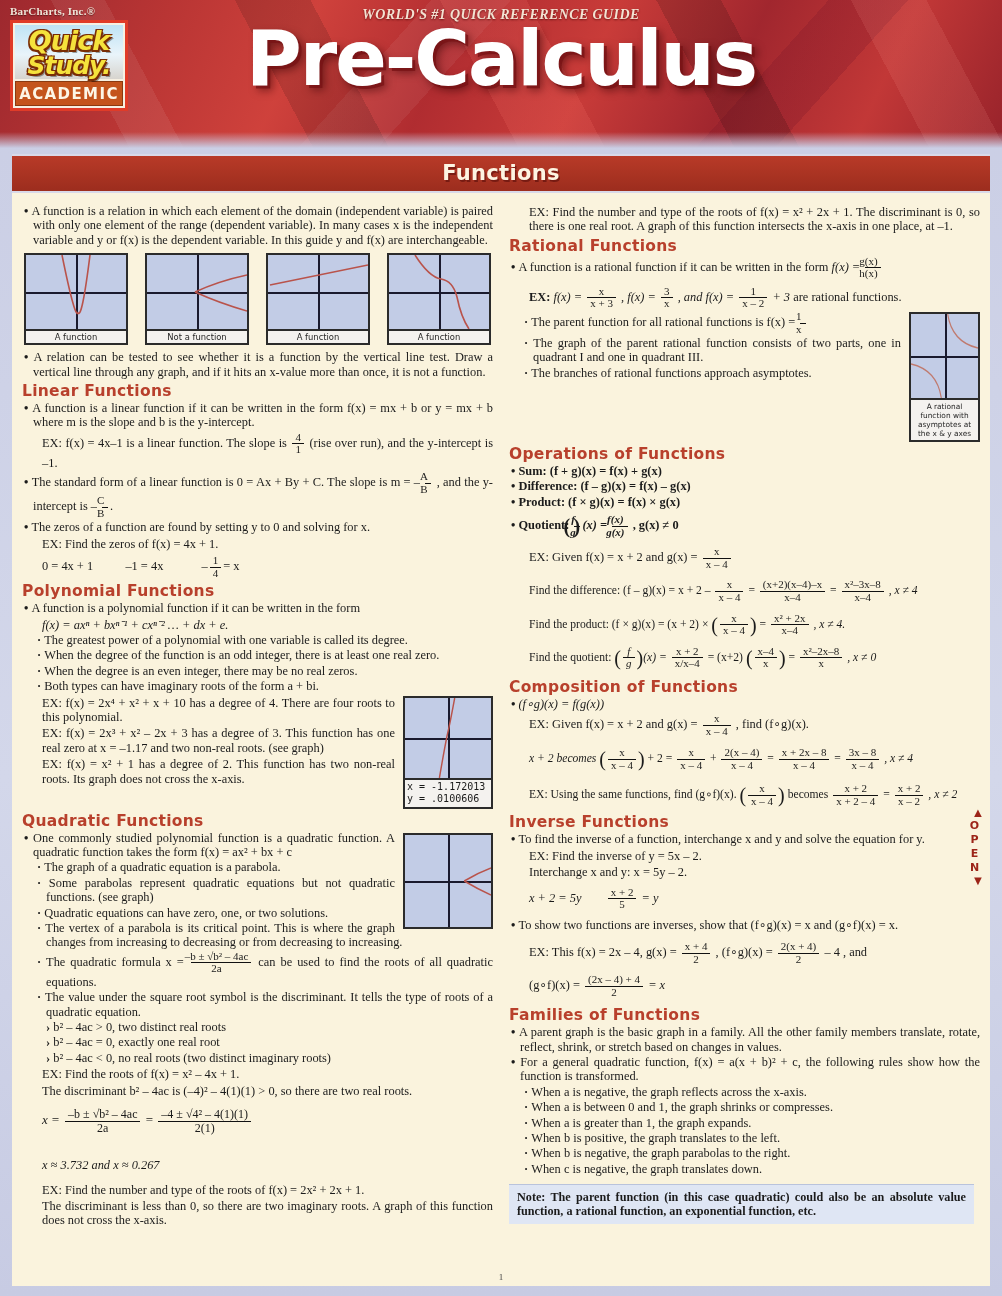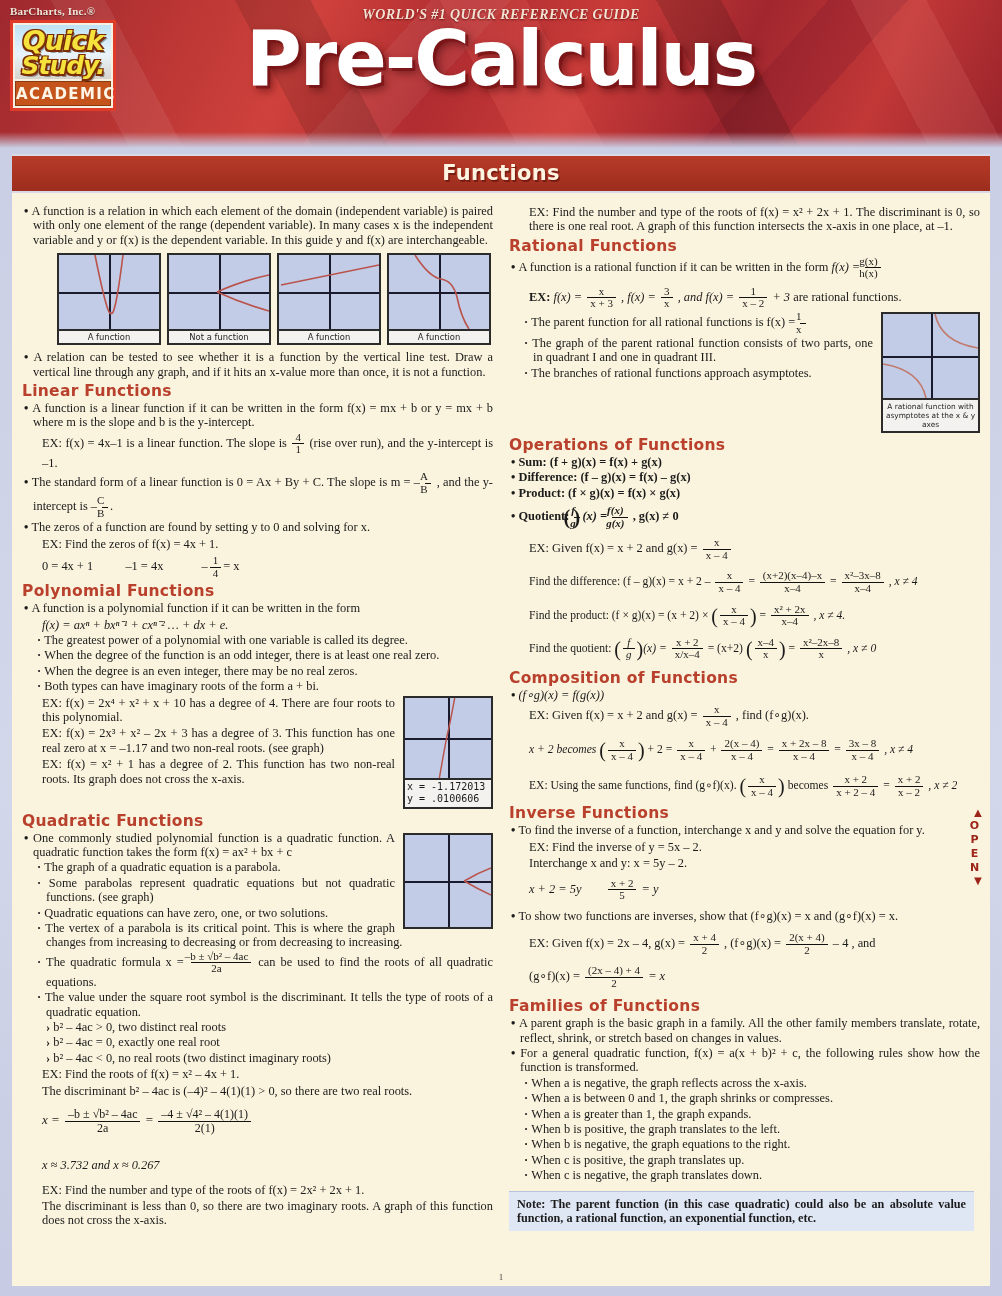--- a/index.html
+++ b/index.html
@@ -30,21 +30,21 @@
       linear-gradient(62deg, transparent 0 12%, rgba(255,255,255,.07) 12% 17%, transparent 17% 29%, rgba(0,0,0,.12) 29% 36%, transparent 36% 48%, rgba(255,120,110,.16) 48% 56%, transparent 56% 68%, rgba(0,0,0,.14) 68% 74%, transparent 74% 86%, rgba(255,160,150,.12) 86% 93%, transparent 93%),
       linear-gradient(-48deg, transparent 0 20%, rgba(120,20,40,.25) 20% 27%, transparent 27% 55%, rgba(255,255,255,.06) 55% 62%, transparent 62%);
     pointer-events:none;
   }
   .header:after{
     content:""; position:absolute; left:0; right:0; bottom:0; height:16px;
     background: linear-gradient(180deg, rgba(201,205,228,0) 0%, rgba(201,205,228,.55) 55%, #c9cde4 100%);
   }
   .logo-block {
     position: absolute; left: 10px; top: 6px;
-    width: 106px; z-index: 5;
+    width: 118px; z-index: 5;
   }
   .barcharts {
     font-family: "Liberation Serif", serif;
     font-size: 11px; font-weight: bold; color: #f0e5d8;
     letter-spacing: .2px; line-height: 1;
     margin-bottom: 3px; text-shadow: 0 1px 1px rgba(0,0,0,.45);
   }
   .qs-box {
     border: 3px solid #e03b28;
     background: #f6f0e2;
@@ -161,21 +161,21 @@
     display: inline-block; vertical-align: middle;
     text-align: center; font-size: 11px; line-height: 1.05;
     margin: 0 2px;
   }
   .frac .n { display: block; padding: 0 3px; border-bottom: 1.2px solid #111; }
   .frac .d { display: block; padding: 0 3px; }
   .pfrac { display:inline-block; vertical-align: middle; font-size: 20px; line-height:1;}
 
   
   .graphs-row {
-    display: flex; justify-content: flex-end;
+    display: flex; justify-content: space-between;
     gap: 6px; margin: 6px 2px 5px;
   }
   .gbox {
     border: 2px solid #2b2b2b;
     background: #c2cce6;
     width: 104px;
   }
   .gplot { position: relative; height: 74px; overflow: hidden; }
   .gcap {
     border-top: 2px solid #2b2b2b;
@@ -454,21 +454,21 @@
         <span class="mi">f(x) =</span>
         <span class="frac"><span class="n">x</span><span class="d">x + 3</span></span>
         <span class="mi">, f(x) =</span>
         <span class="frac"><span class="n">3</span><span class="d">x</span></span>
         <span class="mi">, and f(x) =</span>
         <span class="frac"><span class="n">1</span><span class="d">x – 2</span></span>
         <span class="mi">+ 3</span>
         <span>are rational functions.</span>
       </p>
 
-      <div class="gbox sm float-r" style="width:99px">
+      <div class="gbox sm float-r" style="width:71px">
         <div class="gplot" style="height:84px">
           <div class="axisH"></div>
           <div class="axisV"></div>
           <div class="curve">
             <svg viewBox="0 0 95 84" preserveAspectRatio="none">
               <path d="M52 0 Q58 28 95 34" fill="none" stroke="#c07a6e" stroke-width="1.6"></path>
               <path d="M0 50 Q37 56 43 84" fill="none" stroke="#c07a6e" stroke-width="1.6"></path>
             </svg>
           </div>
         </div>
@@ -562,41 +562,40 @@
       <p class="ex">EX: Find the inverse of y = 5x – 2.</p>
       <p class="ex">Interchange x and y: x = 5y – 2.</p>
       <p class="ex" style="margin-top:7px">
         <span class="mi">x + 2 = 5y</span>
         <span style="display:inline-block;width:18px"></span>
         <span class="frac"><span class="n">x + 2</span><span class="d">5</span></span>
         <span class="mi">= y</span>
       </p>
       <p class="bullet" style="margin-top:7px">To show two functions are inverses, show that (f∘g)(x) = x and (g∘f)(x) = x.</p>
       <p class="ex" style="margin-top:9px">
-        <span>EX: Given f(x) = 2x – 4, g(x) =</span>
+        <span>EX: This f(x) = 2x – 4, g(x) =</span>
         <span class="frac"><span class="n">x + 4</span><span class="d">2</span></span>
         <span>, (f∘g)(x) =</span>
         <span class="frac"><span class="n">2(x + 4)</span><span class="d">2</span></span>
         <span>– 4 , and</span>
       </p>
       <p class="ex" style="margin-top:9px">
         <span>(g∘f)(x) =</span>
         <span class="frac"><span class="n">(2x – 4) + 4</span><span class="d">2</span></span>
         <span class="mi">= x</span>
       </p>
 
       <h3 class="sec" style="margin-top:8px">Families of Functions</h3>
       <p class="bullet">A parent graph is the basic graph in a family. All the other family members translate, rotate, reflect, shrink, or stretch based on changes in values.</p>
       <p class="bullet">For a general quadratic function, f(x) = a(x + b)² + c, the following rules show how the function is transformed.</p>
       <p class="sub">When a is negative, the graph reflects across the x-axis.</p>
       <p class="sub">When a is between 0 and 1, the graph shrinks or compresses.</p>
       <p class="sub">When a is greater than 1, the graph expands.</p>
       <p class="sub">When b is positive, the graph translates to the left.</p>
-      <p class="sub">When b is negative, the graph equations to the right.</p>
-      <p class="sub">When c is positive, the graph translates up.</p>
+      <p class="sub">When b is negative, the graph parabolas to the right.</p>
       <p class="sub">When c is negative, the graph translates down.</p>
 
       <div class="note-box">
         <p class="b">Note: The parent function (in this case quadratic) could also be an absolute value function, a rational function, an exponential function, etc.</p>
       </div>
     </div>
 
     <div class="open-tab open1">
       <div class="tri">▲</div>
       <div class="letters">OPEN</div>

